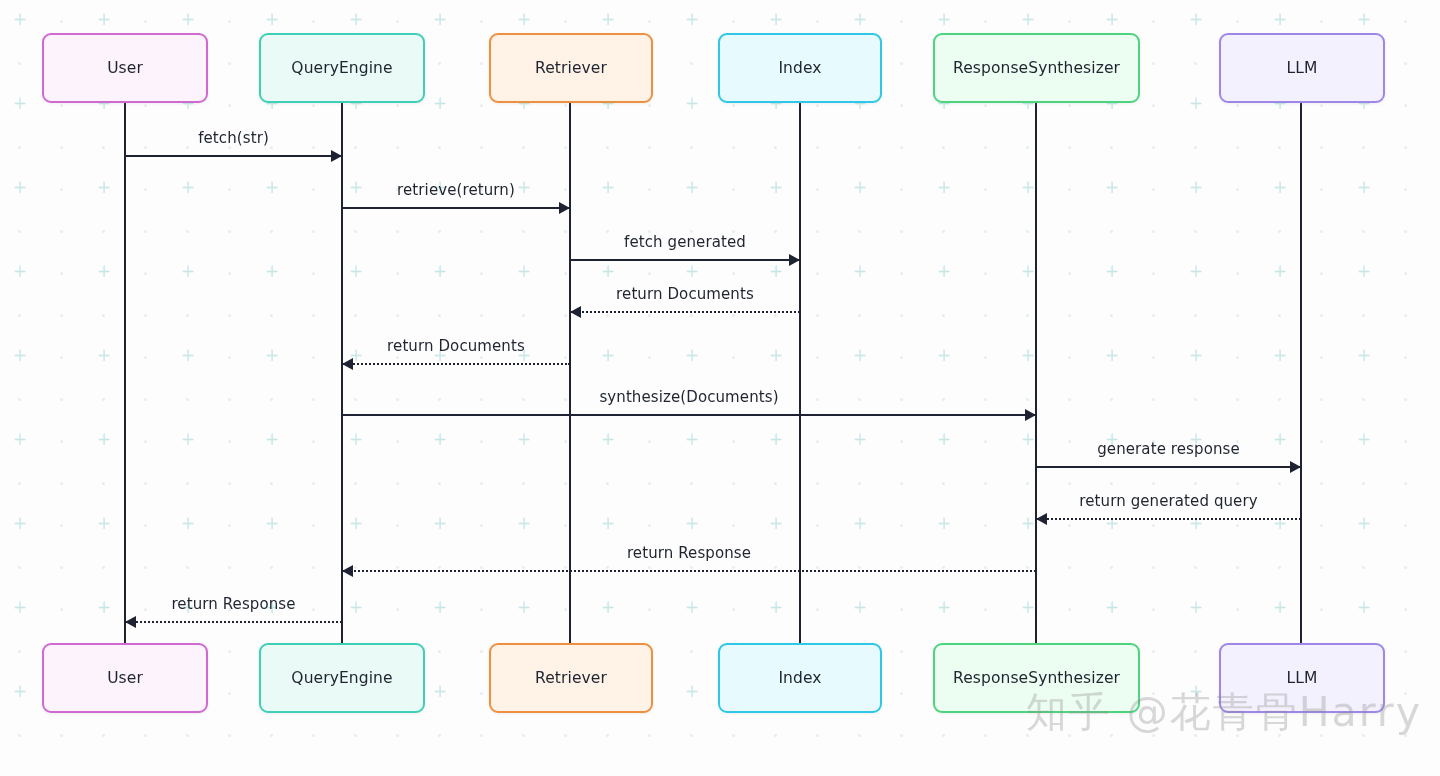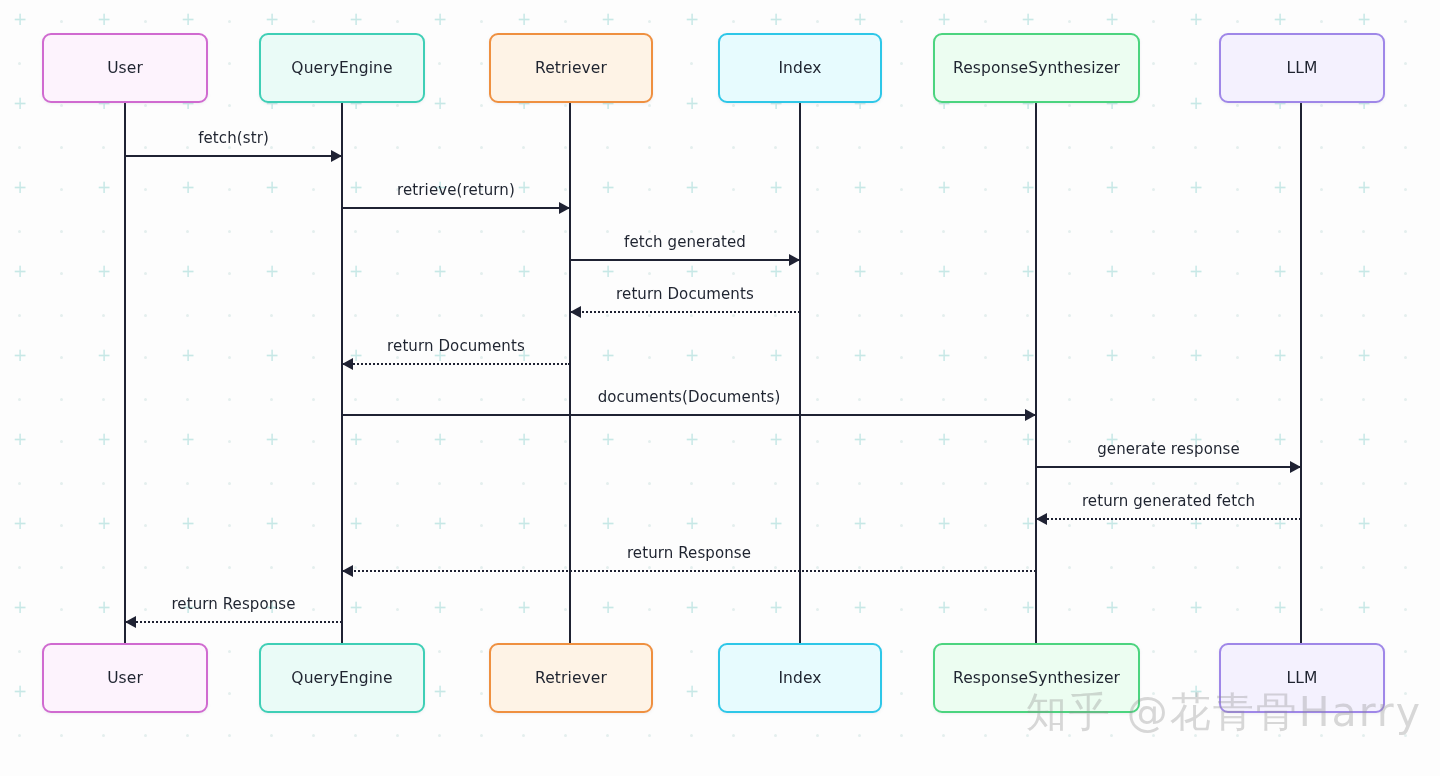--- a/index.html
+++ b/index.html
@@ -725,27 +725,27 @@
       <div class="arrow-head right" style="top: 254px; left: 789px;"></div>
       <div class="msg-label" style="top: 233px; left: 685px; transform: translateX(-50%);">fetch generated</div>
       <div class="msg-line dashed" style="left: 570px; top: 311px; width: 230px;"></div>
       <div class="arrow-head left" style="top: 306px; left: 570px;"></div>
       <div class="msg-label" style="top: 285px; left: 685px; transform: translateX(-50%);">return Documents</div>
       <div class="msg-line dashed" style="left: 342px; top: 363px; width: 228px;"></div>
       <div class="arrow-head left" style="top: 358px; left: 342px;"></div>
       <div class="msg-label" style="top: 337px; left: 456px; transform: translateX(-50%);">return Documents</div>
       <div class="msg-line" style="left: 342px; top: 414px; width: 694px;"></div>
       <div class="arrow-head right" style="top: 409px; left: 1025px;"></div>
-      <div class="msg-label" style="top: 388px; left: 689px; transform: translateX(-50%);">documents(Documents)</div>
+      <div class="msg-label" style="top: 388px; left: 689px; transform: translateX(-50%);">synthesize(Documents)</div>
       <div class="msg-line" style="left: 1036px; top: 466px; width: 265px;"></div>
       <div class="arrow-head right" style="top: 461px; left: 1290px;"></div>
       <div class="msg-label" style="top: 440px; left: 1168.5px; transform: translateX(-50%);">generate response</div>
       <div class="msg-line dashed" style="left: 1036px; top: 518px; width: 265px;"></div>
       <div class="arrow-head left" style="top: 513px; left: 1036px;"></div>
-      <div class="msg-label" style="top: 492px; left: 1168.5px; transform: translateX(-50%);">return generated fetch</div>
+      <div class="msg-label" style="top: 492px; left: 1168.5px; transform: translateX(-50%);">return generated query</div>
       <div class="msg-line dashed" style="left: 342px; top: 570px; width: 694px;"></div>
       <div class="arrow-head left" style="top: 565px; left: 342px;"></div>
       <div class="msg-label" style="top: 544px; left: 689px; transform: translateX(-50%);">return Response</div>
       <div class="msg-line dashed" style="left: 125px; top: 621px; width: 217px;"></div>
       <div class="arrow-head left" style="top: 616px; left: 125px;"></div>
       <div class="msg-label" style="top: 595px; left: 233.5px; transform: translateX(-50%);">return Response</div>
     </div>
   <div id="actors-layer">
       <div class="actor-box" style="left: 42px; top: 33px; width: 166px; height: 70px; border-color: rgb(208, 106, 208); background: rgb(253, 243, 253);">
         <span>User</span>

